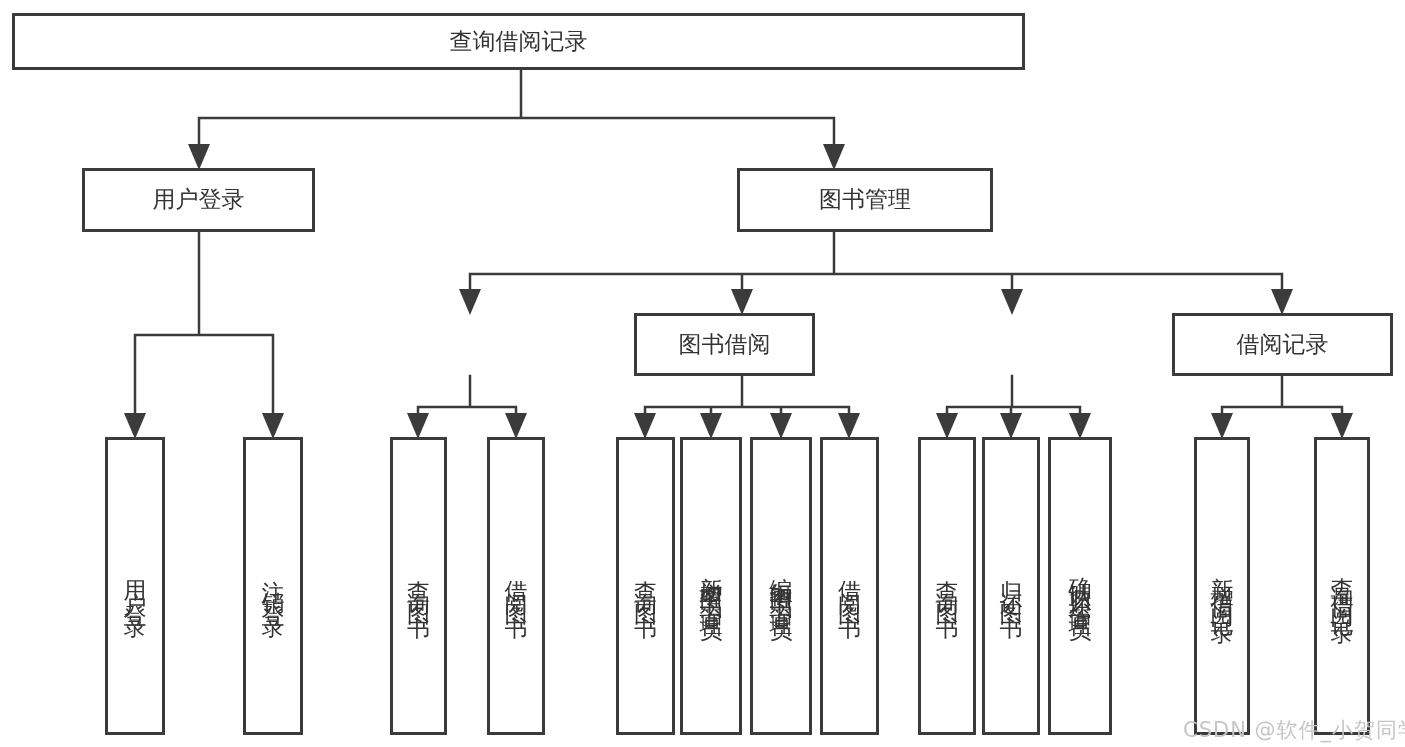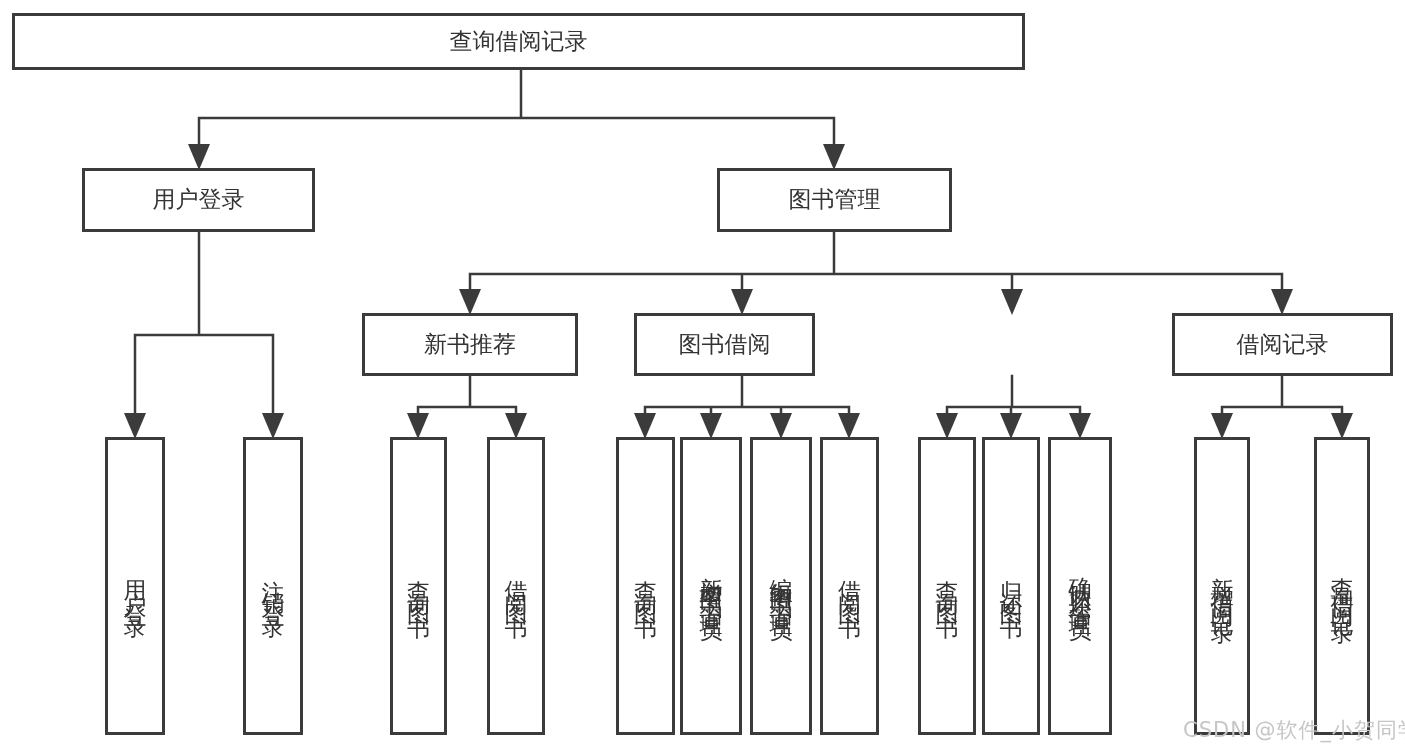--- a/index.html
+++ b/index.html
@@ -117,23 +117,22 @@
     <g>
       <path class="wire" d="M1282 376 V407 M1222 407 H1342 M1222 407 V413 M1342 407 V413"></path>
       <path class="arrow" d="M1222 439 L1211 413 L1233 413 Z"></path>
       <path class="arrow" d="M1342 439 L1331 413 L1353 413 Z"></path>
     </g>
   </svg>
 
   <div class="node" style="left:12px; top:13px; width:1013px; height:57px;">查询借阅记录</div>
 
   <div class="node" style="left:82px; top:168px; width:233px; height:64px;">用户登录</div>
-  <div class="node" style="left:717px; top:168px; width:235px; height:64px;">图书管理</div>
+  <div class="node" style="left:737px; top:168px; width:256px; height:64px;">图书管理</div>
 
-  <div class="node" style="left:362px; top:313px; width:216px; height:63px;">新书推荐</div>
   <div class="node" style="left:634px; top:313px; width:181px; height:63px;">图书借阅</div>
   <div class="node" style="left:1172px; top:313px; width:221px; height:63px;">借阅记录</div>
 
   <div class="node leaf ls-4" style="left:105px; width:60px;">用户登录</div>
   <div class="node leaf ls-4" style="left:243px; width:60px;">注销登录</div>
 
   <div class="node leaf ls-4" style="left:390px; width:57px;">查询图书</div>
   <div class="node leaf ls-4" style="left:487px; width:58px;">借阅图书</div>
 
   <div class="node leaf ls-4" style="left:616px; width:59px;">查询图书</div>

